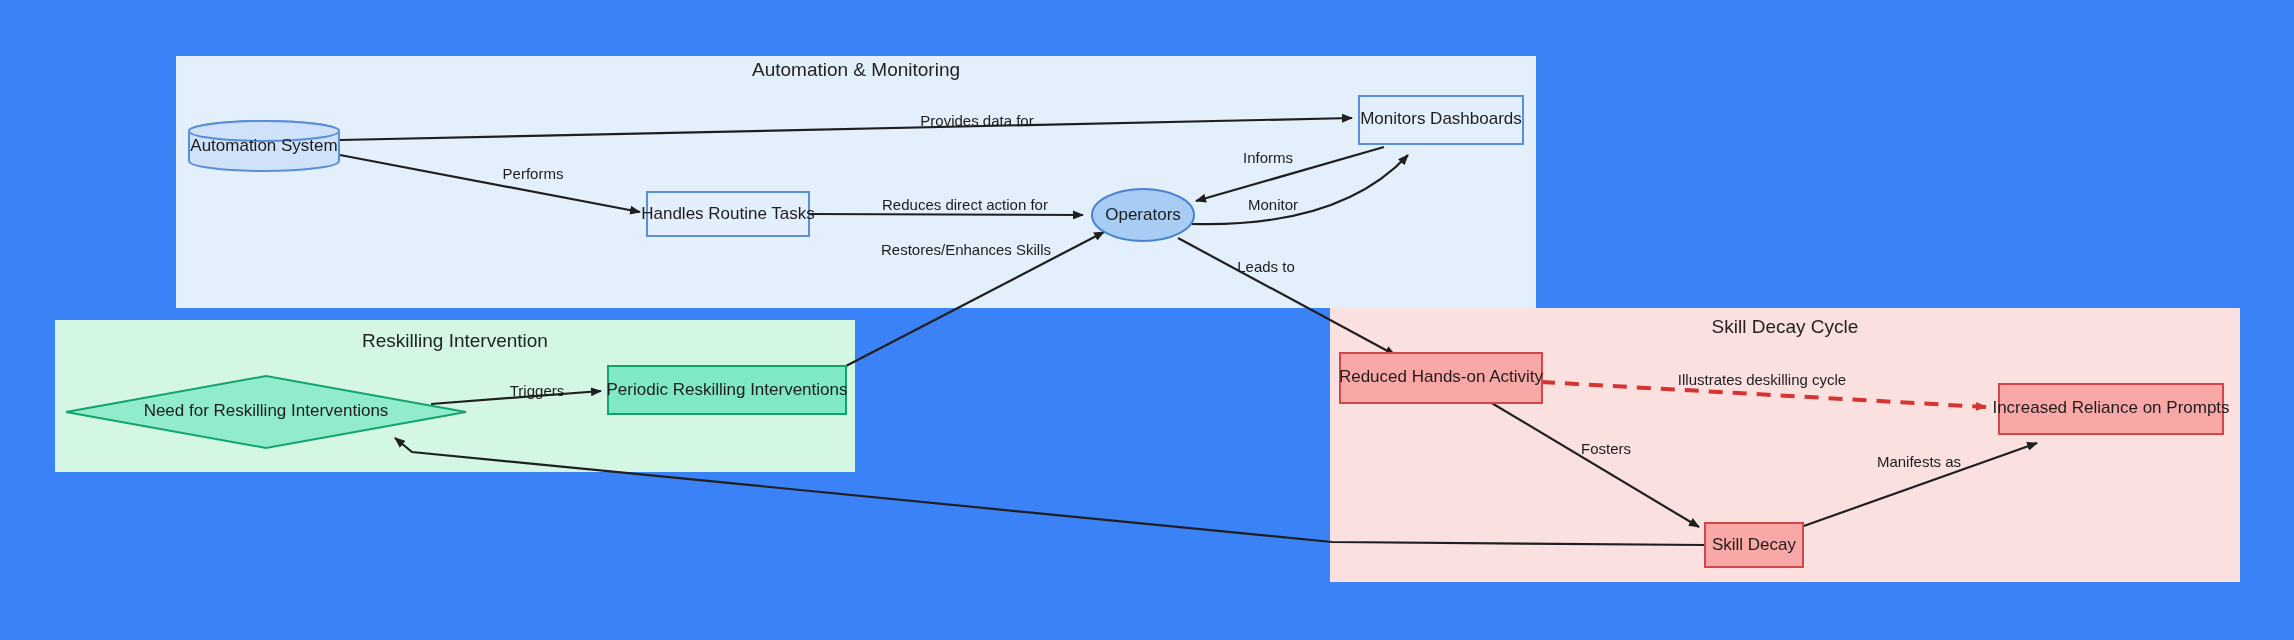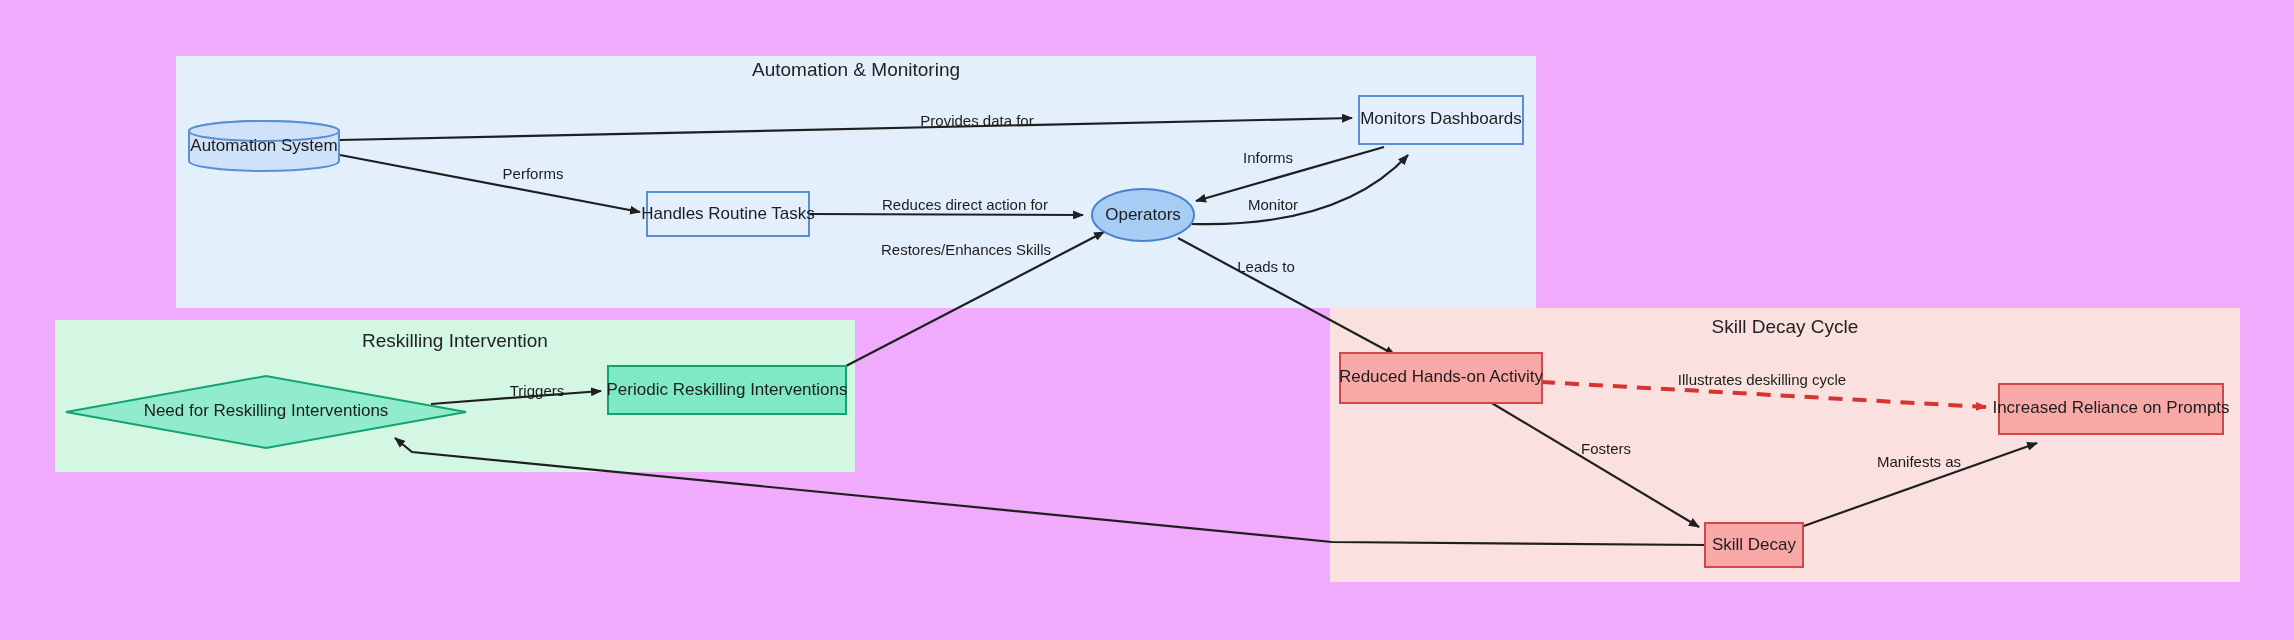--- a/index.html
+++ b/index.html
@@ -5,21 +5,21 @@
 <style>
   html, body {
     margin: 0;
     padding: 0;
     background: #000000;
   }
   #canvas {
     position: relative;
     width: 2294px;
     height: 640px;
-    background: #f0abfc;
+    background: #3b82f6;
     overflow: hidden;
     font-family: "Liberation Sans", sans-serif;
   }
   svg#diagram {
     position: absolute;
     left: 0;
     top: 0;
     width: 2294px;
     height: 640px;
     display: block;

